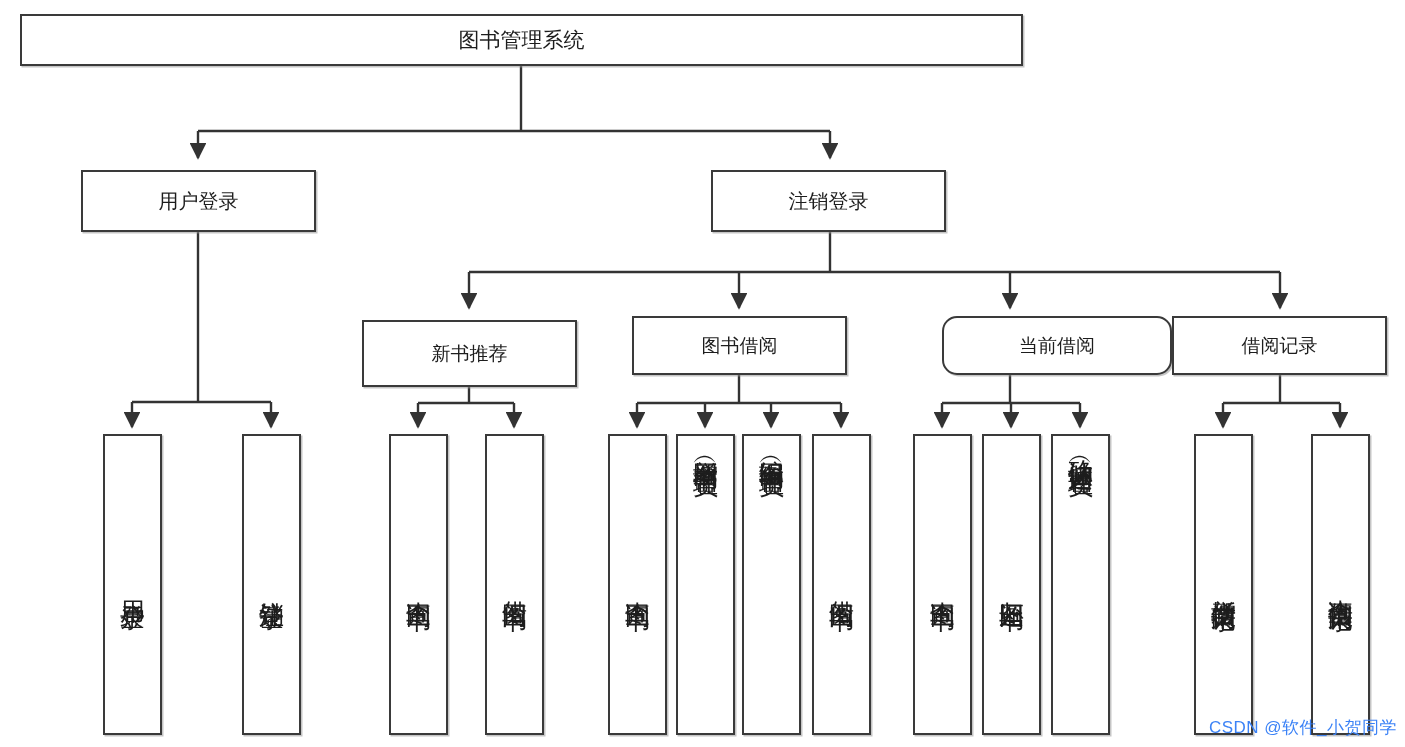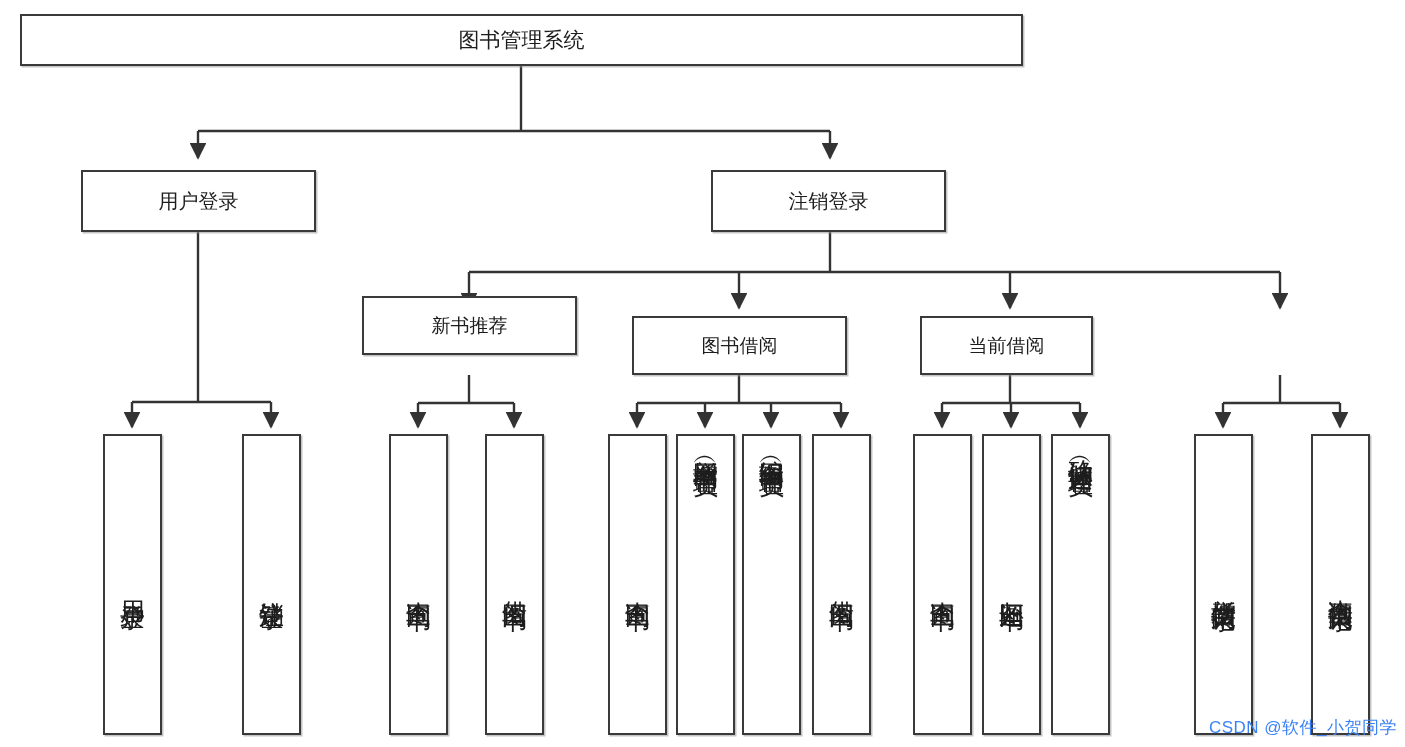--- a/index.html
+++ b/index.html
@@ -132,28 +132,31 @@
     <span class="label">图书管理系统</span>
   </div>
 
   <div class="node node-l2" style="left:81px; top:170px; width:235px; height:62px;">
     <span class="label">用户登录</span>
   </div>
   <div class="node node-l2" style="left:711px; top:170px; width:235px; height:62px;">
     <span class="label">注销登录</span>
   </div>
 
-  <div class="node node-l3" style="left:362px; top:296px; width:215px; height:59px;text-align:center;">
+  <div class="node node-l3" style="left:362px; top:320px; width:215px; height:67px;text-align:center;">
     <span class="label">新书推荐</span>
   </div>
   <div class="node node-l3" style="left:632px; top:316px; width:215px; height:59px;">
     <span class="label">图书借阅</span>
   </div>
-  <div class="node node-l3" style="left:920px; top:316px; width:173px; height:59px;">
+  <div class="node node-l3" style="left:942px; top:316px; width:230px; height:59px;border-radius:15px;">
     <span class="label">当前借阅</span>
+  </div>
+  <div class="node node-l3" style="left:1172px; top:316px; width:215px; height:59px;">
+    <span class="label">借阅记录</span>
   </div>
 
   <div class="node node-leaf" style="left:103px; top:434px; width:59px; height:301px;">
     <span class="label">用户登录</span>
   </div>
   <div class="node node-leaf" style="left:242px; top:434px; width:59px; height:301px;">
     <span class="label">注销登录</span>
   </div>
 
   <div class="node node-leaf" style="left:389px; top:434px; width:59px; height:301px;">

